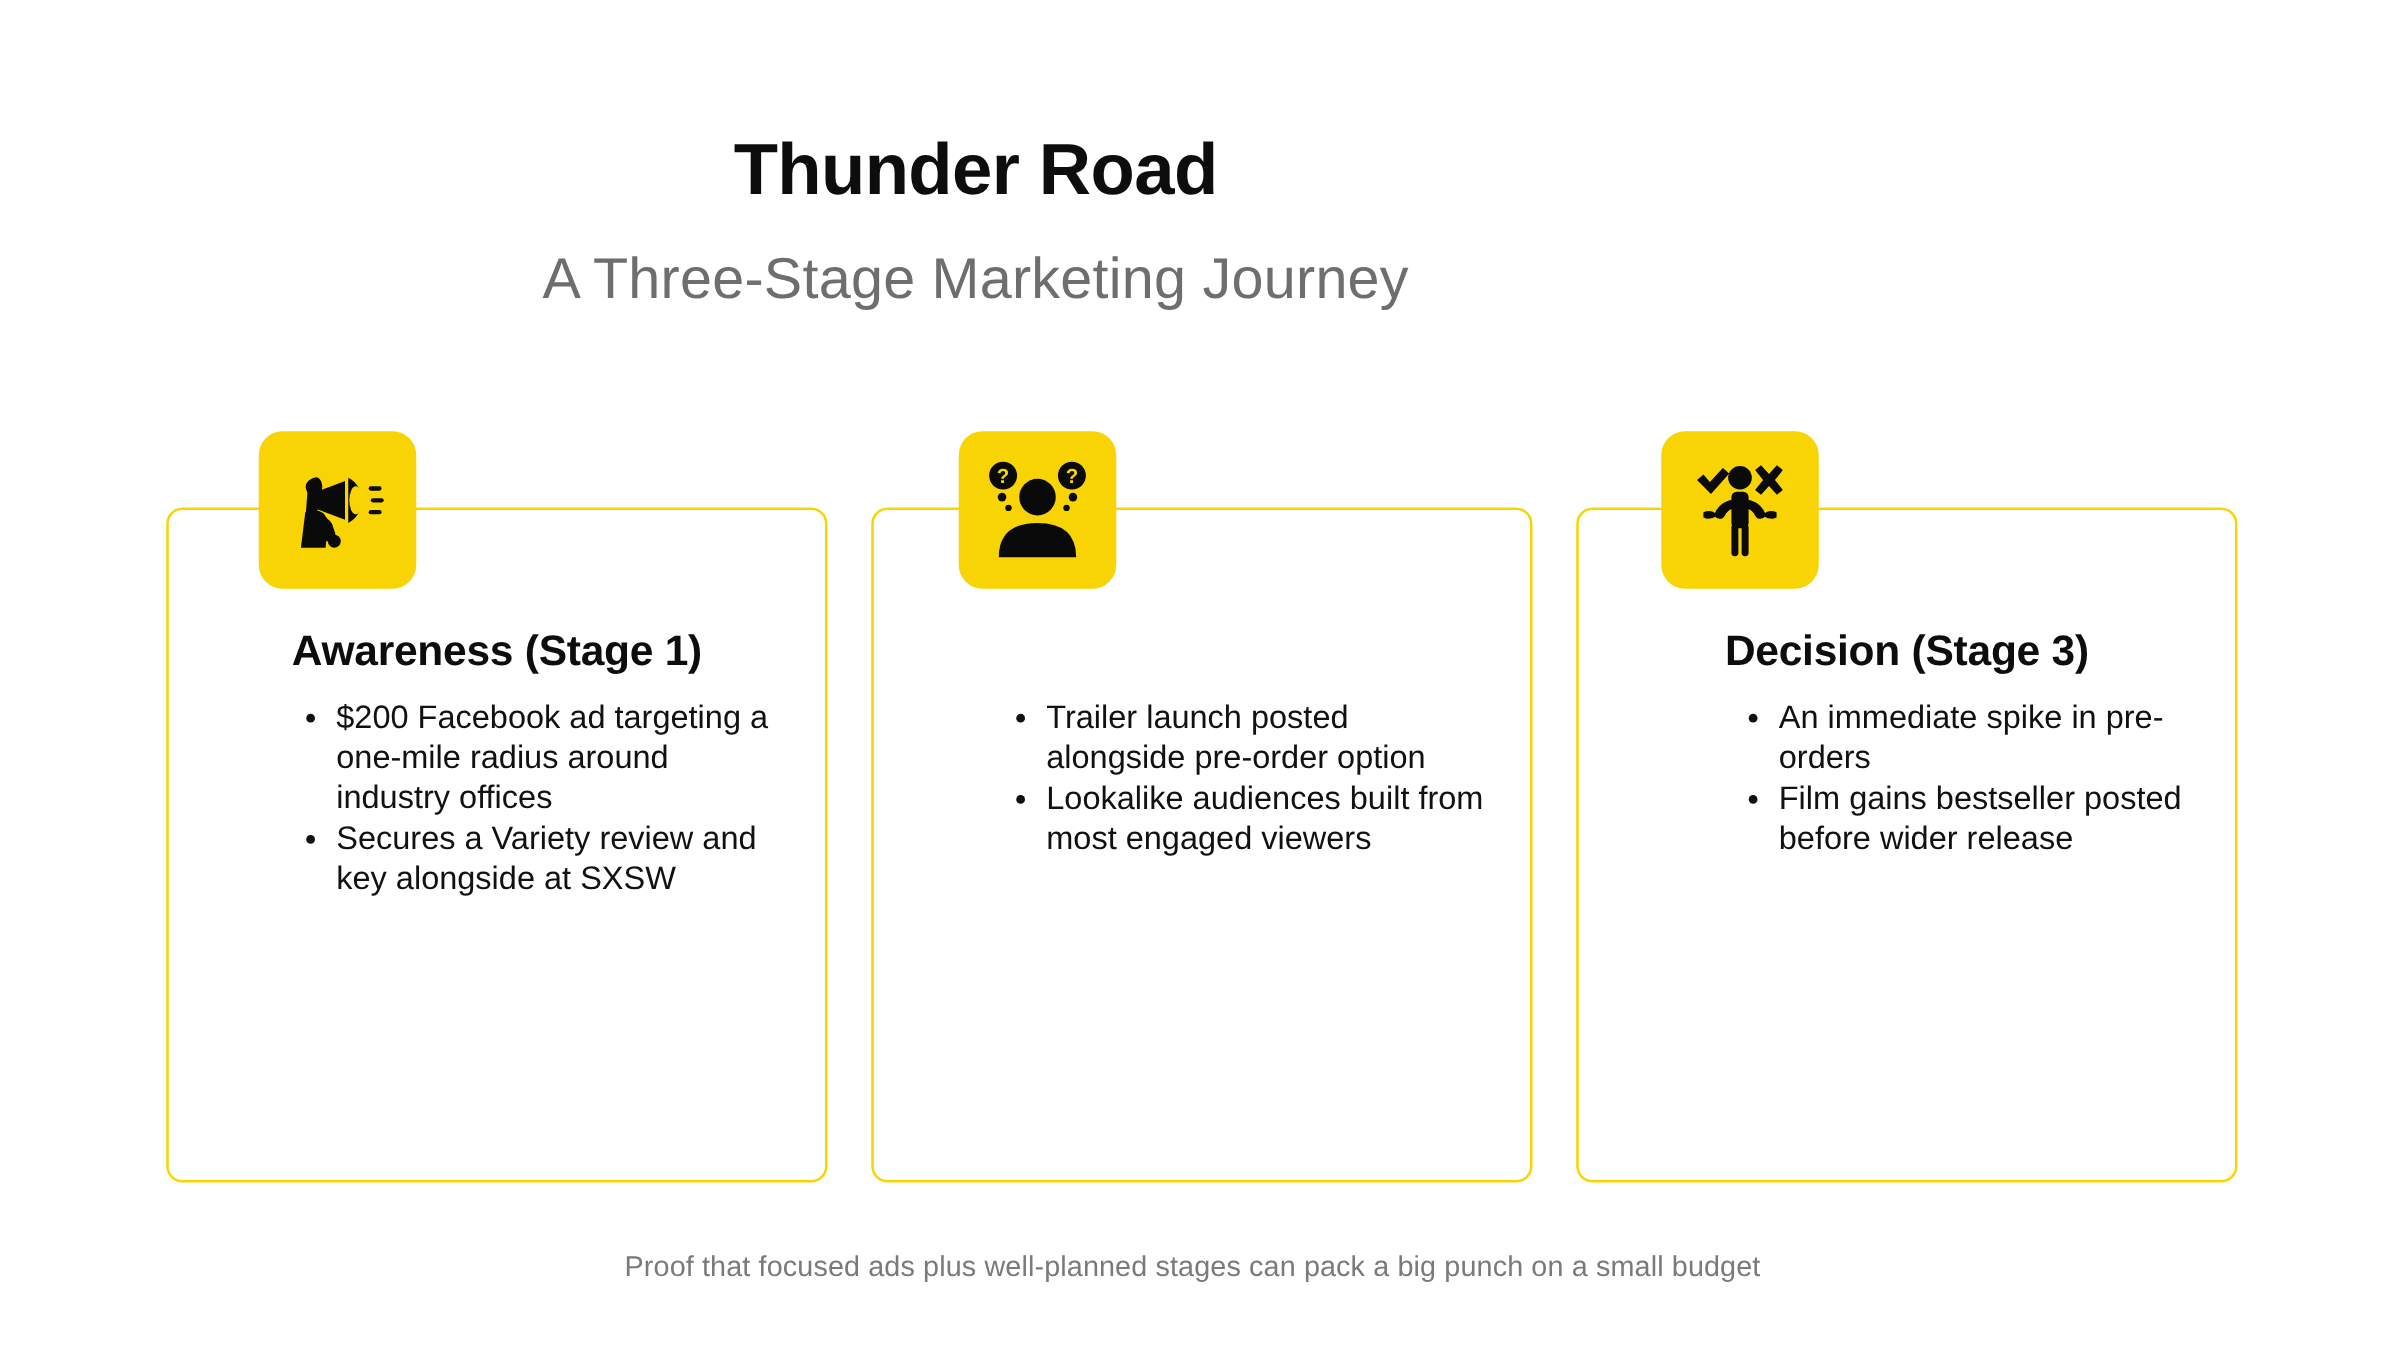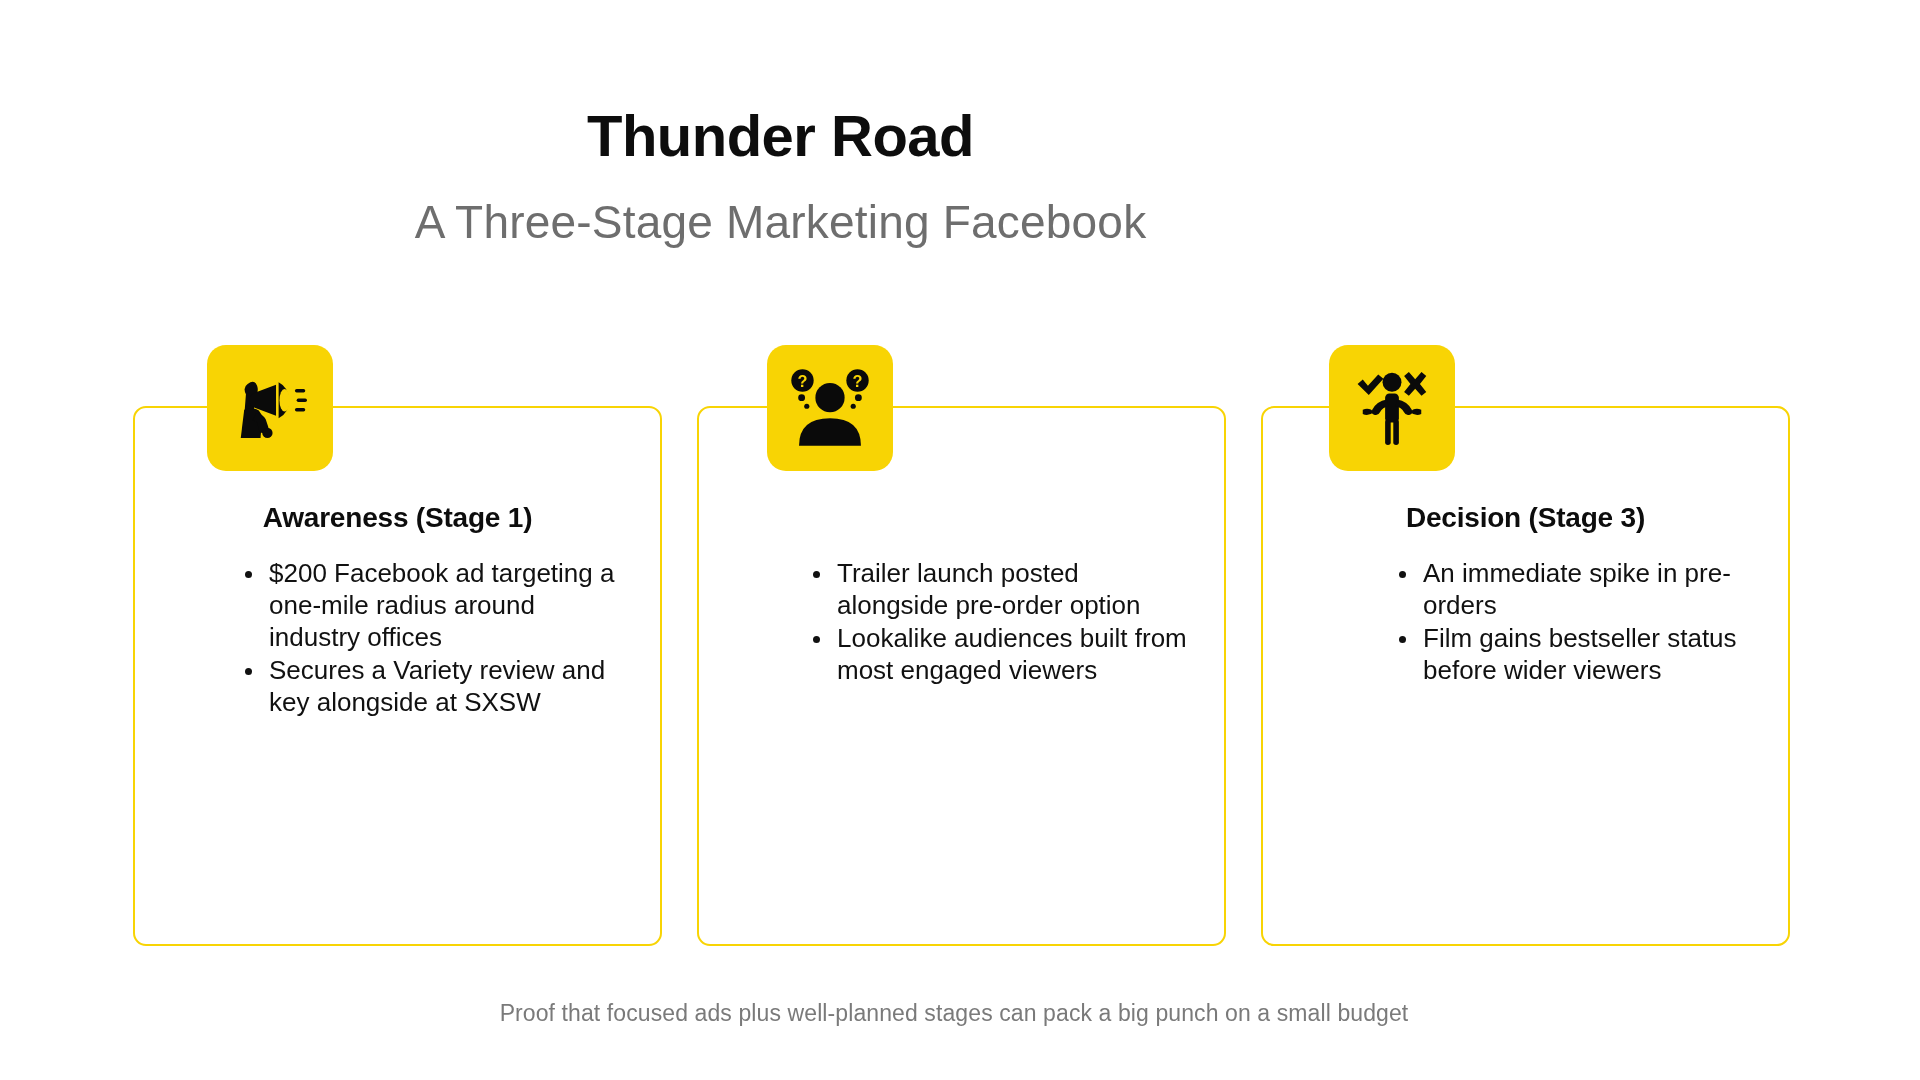--- a/index.html
+++ b/index.html
@@ -90,21 +90,21 @@
   .icon-tile svg { display: block; }
 
   .card-heading {
     margin: 0;
     padding: 0;
     position: absolute;
     top: 94px;
     left: 0;
     width: 100%;
     text-align: center;
-    font-size: 28px;
+    font-size: 34px;
     font-weight: 700;
     letter-spacing: -0.2px;
     color: #0d0d0d;
   }
   .card.card-1 .card-heading { text-align: center; padding-right: 2px; }
   .card.card-2 .card-heading { text-align: center; }
   .card.card-3 .card-heading { text-align: center; }
 
   .bullets {
     position: absolute;
@@ -152,21 +152,21 @@
     letter-spacing: 0.1px;
   }
 </style>
 </head>
 <body>
 
 <div class="slide">
 
   <div class="header">
     <h1 class="title">Thunder Road</h1>
-    <div class="subtitle">A Three-Stage Marketing Facebook</div>
+    <div class="subtitle">A Three-Stage Marketing Journey</div>
   </div>
 
   <div class="cards">
 
     <div class="card card-1">
       <div class="icon-tile">
         <svg width="86" height="86" viewBox="0 0 100 100" aria-hidden="true">
           <g fill="#0a0a0a">
 
             <path d="M24 22 q8 -6 11 2 q2 6 -1 12 l-4 22 l-10 2 l2 -26 q-4 -8 2 -12 z"></path>
@@ -242,21 +242,21 @@
             <path d="M84 52 q-8 -3 -13 3 q7 5 13 2 z"></path>
 
             <rect x="42" y="63" width="6.5" height="30" rx="3.2"></rect>
             <rect x="51.5" y="63" width="6.5" height="30" rx="3.2"></rect>
           </g>
         </svg>
       </div>
       <div class="card-heading">Decision (Stage 3)</div>
       <ul class="bullets">
         <li>An immediate spike in pre-orders</li>
-        <li>Film gains bestseller status before wider viewers</li>
+        <li>Film gains bestseller posted before wider release</li>
       </ul>
     </div>
 
   </div>
 
   <div class="footer">Proof that focused ads plus well-planned stages can pack a big punch on a small budget</div>
 
 </div>
 
 </body></html>

